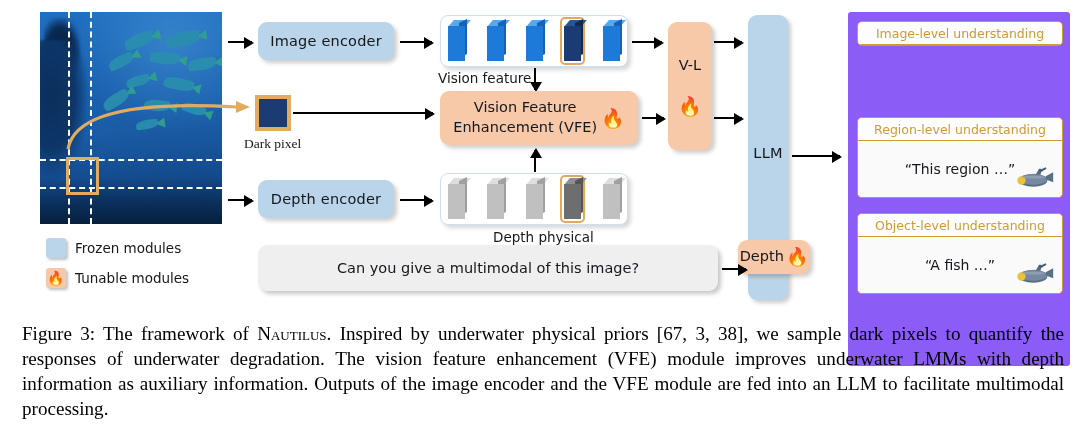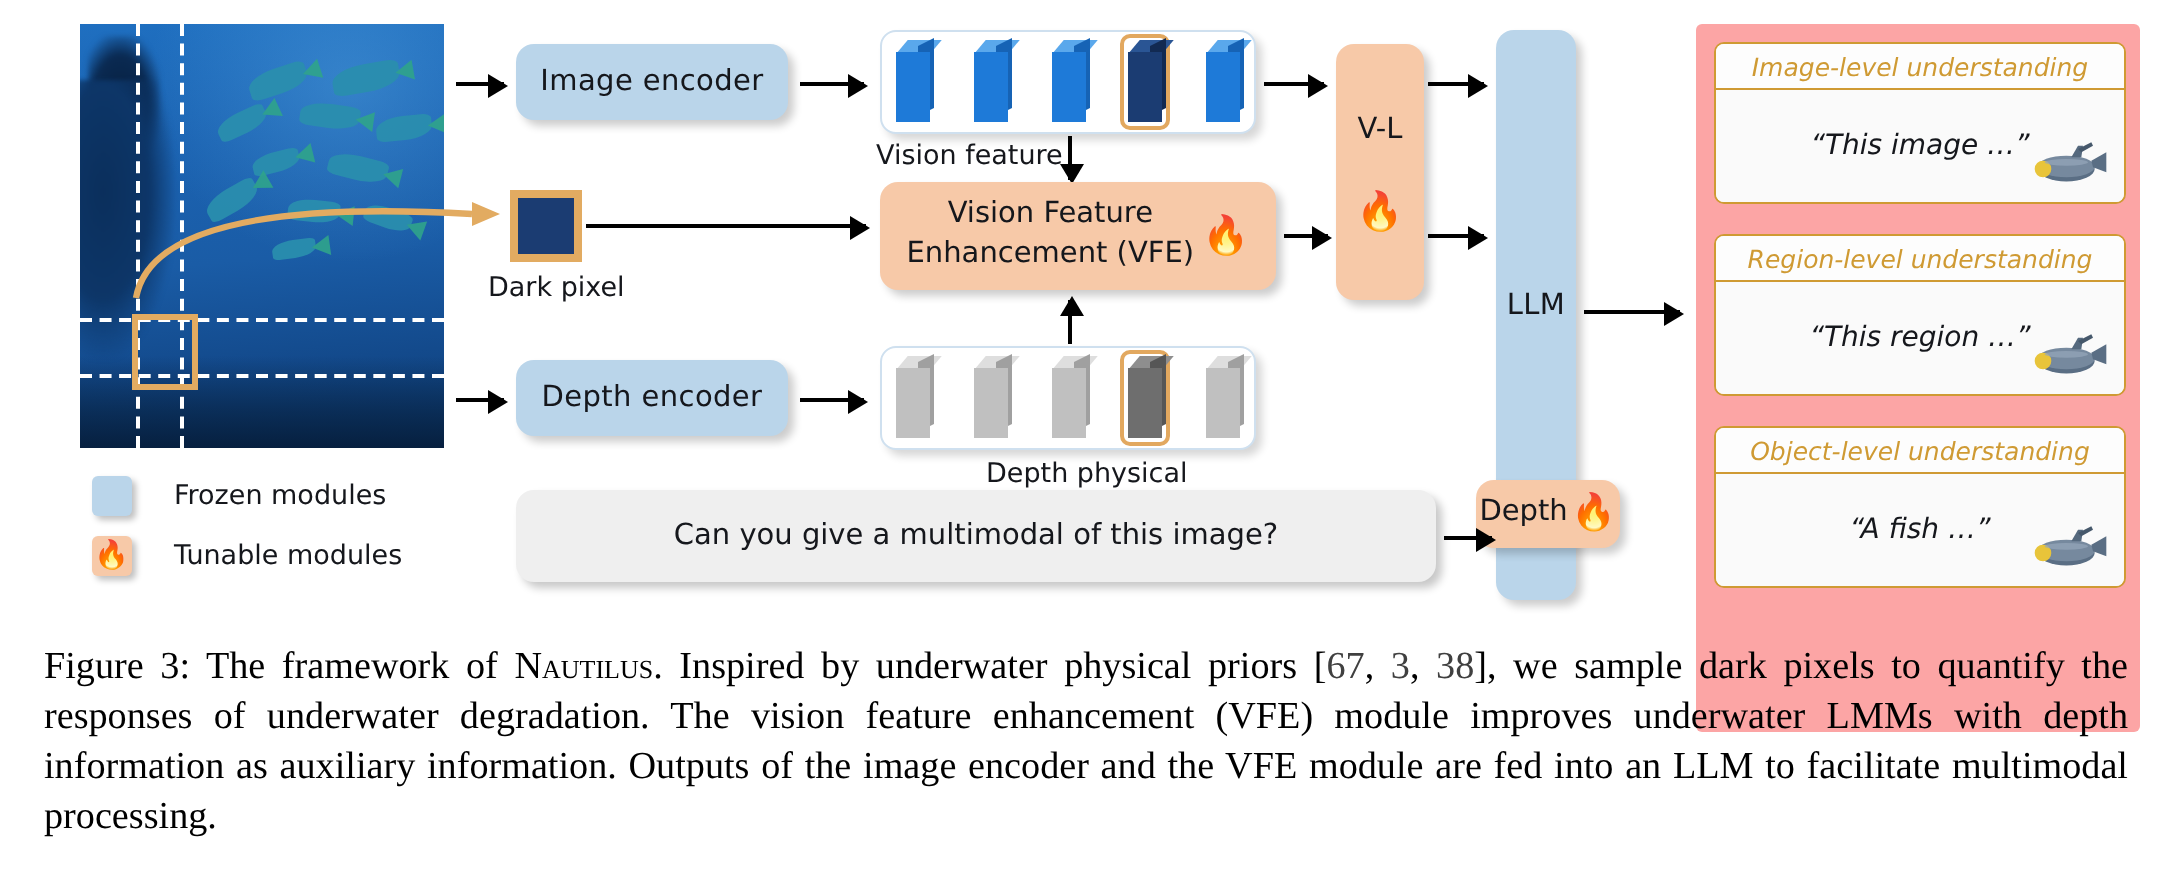--- a/index.html
+++ b/index.html
@@ -111,26 +111,26 @@
   .arrow-up::after{
     content:"";position:absolute;top:-2px;left:50%;transform:translateX(-50%);
     border-left:6px solid transparent;border-right:6px solid transparent;border-bottom:10px solid #000;
   }
 
   
   .flame{display:inline-block;line-height:1;color:#e8452c;font-size:19px;}
 
   
   .legend-sq{width:20px;height:20px;border-radius:3px;box-shadow:2px 2px 3px rgba(0,0,0,.25);}
-  .legend-row{position:absolute;display:flex;align-items:center;gap:21px;font-size:13.5px;color:#15171c;}
+  .legend-row{position:absolute;display:flex;align-items:center;gap:9px;font-size:13.5px;color:#15171c;}
 
   
   .rpanel{
     left:848px;top:12px;width:222px;height:354px;
-    background:#fca5a5;border-radius:3px;font-style:italic;
+    background:#8b5cf6;border-radius:3px;
   }
   .ubox{
     position:absolute;left:9px;width:204px;
     border:1.6px solid #cf9a33;border-radius:5px;background:#fafafa;overflow:hidden;
   }
   .ubox .uhead{
     height:22px;border-bottom:1.6px solid #cf9a33;background:#fdfdfd;
     display:flex;align-items:center;justify-content:center;
     font-size:12.5px;color:#cf9a33;white-space:nowrap;
   }
@@ -143,21 +143,21 @@
   }
   .sub svg{display:block;}
 
   
   .caption{
     position:absolute;left:22px;top:322px;width:1042px;
     font-family:"Liberation Serif","DejaVu Serif",serif;
     font-size:19.1px;line-height:1.305;color:#000;text-align:justify;
   }
   .sc{font-variant:small-caps;}
-  .cite{color:#404040;}
+  .cite{color:#000000;}
 </style>
 </head>
 <body>
 
 <div class="fig">
 
   <div class="abs photo">
     <div class="glow"></div>
     <div class="reef2"></div>
     <div class="reef"></div>
@@ -194,21 +194,21 @@
   <div class="arrow" style="left:228px;top:41px;width:24px;"></div>
   <div class="arrow" style="left:400px;top:41px;width:32px;"></div>
 
   <div class="abs blue-box" style="left:258px;top:180px;width:136px;height:38px;">
     <span>Depth encoder</span>
   </div>
   <div class="arrow" style="left:228px;top:199px;width:24px;"></div>
   <div class="arrow" style="left:400px;top:199px;width:32px;"></div>
 
   <div class="abs" style="left:255px;top:95px;width:36px;height:36px;border:4px solid #e2ab61;background:#1b3c72;"></div>
-  <div class="cap" style="left:244px;top:136px;">Dark pixel</div>
+  <div class="cap" style="left:244px;top:136px;font-family:Liberation Serif, serif;">Dark pixel</div>
   <div class="arrow" style="left:293px;top:112px;width:140px;"></div>
 
   <div class="abs feat-strip" style="left:440px;top:15px;width:188px;height:52px;">
     <div class="cube blue">
         <i class="top"></i>
         <i class="side"></i>
         <i class="face"></i>
       </div>
     <div class="cube blue">
         <i class="top"></i>
@@ -307,34 +307,20 @@
     <span class="legend-sq" style="background:#f7c9a8;display:flex;align-items:center;justify-content:center;">
       <span class="flame" style="font-size:14px;">🔥</span>
     </span>
     <span>Tunable modules</span>
   </div>
 
   <div class="abs rpanel">
 
     <div class="ubox" style="top:9px;">
       <div class="uhead">Image-level understanding</div>
-      <div class="ubody">
-        <span>“This image …”</span>
-        <span class="sub">
-          <svg viewBox="0 0 48 30" width="40" height="26">
-            <ellipse cx="23" cy="18" rx="17" ry="7.5" fill="#5a6e84"></ellipse>
-            <ellipse cx="23" cy="16.5" rx="17" ry="6.5" fill="#76899e"></ellipse>
-            <ellipse cx="9" cy="18" rx="5" ry="5" fill="#e8c43a"></ellipse>
-            <path d="M26 11 L30 4 L33 4 L32 11 Z" fill="#55697e"></path>
-            <path d="M30 6 L38 2 L39 4 L32 8 Z" fill="#46586b"></path>
-            <path d="M38 13 L47 8 L47 20 L39 17 Z" fill="#5a6e84"></path>
-            <ellipse cx="23" cy="14" rx="13" ry="2" fill="#95a7ba" opacity=".7"></ellipse>
-          </svg>
-        </span>
-      </div>
     </div>
 
     <div class="ubox" style="top:201px;">
       <div class="uhead">Object-level understanding</div>
       <div class="ubody">
         <span>“A fish …”</span>
         <span class="sub">
           <svg viewBox="0 0 48 30" width="40" height="26">
             <ellipse cx="23" cy="18" rx="17" ry="7.5" fill="#5a6e84"></ellipse>
             <ellipse cx="23" cy="16.5" rx="17" ry="6.5" fill="#76899e"></ellipse>

